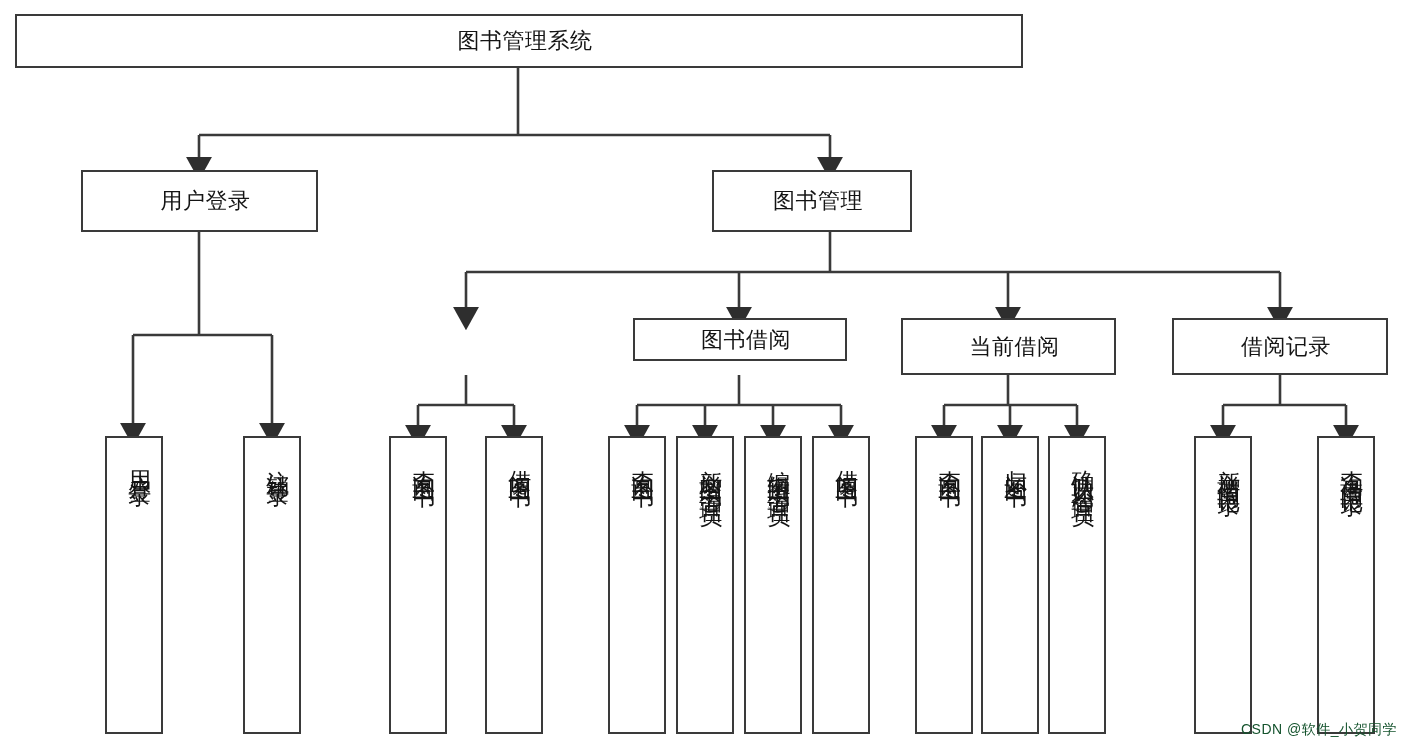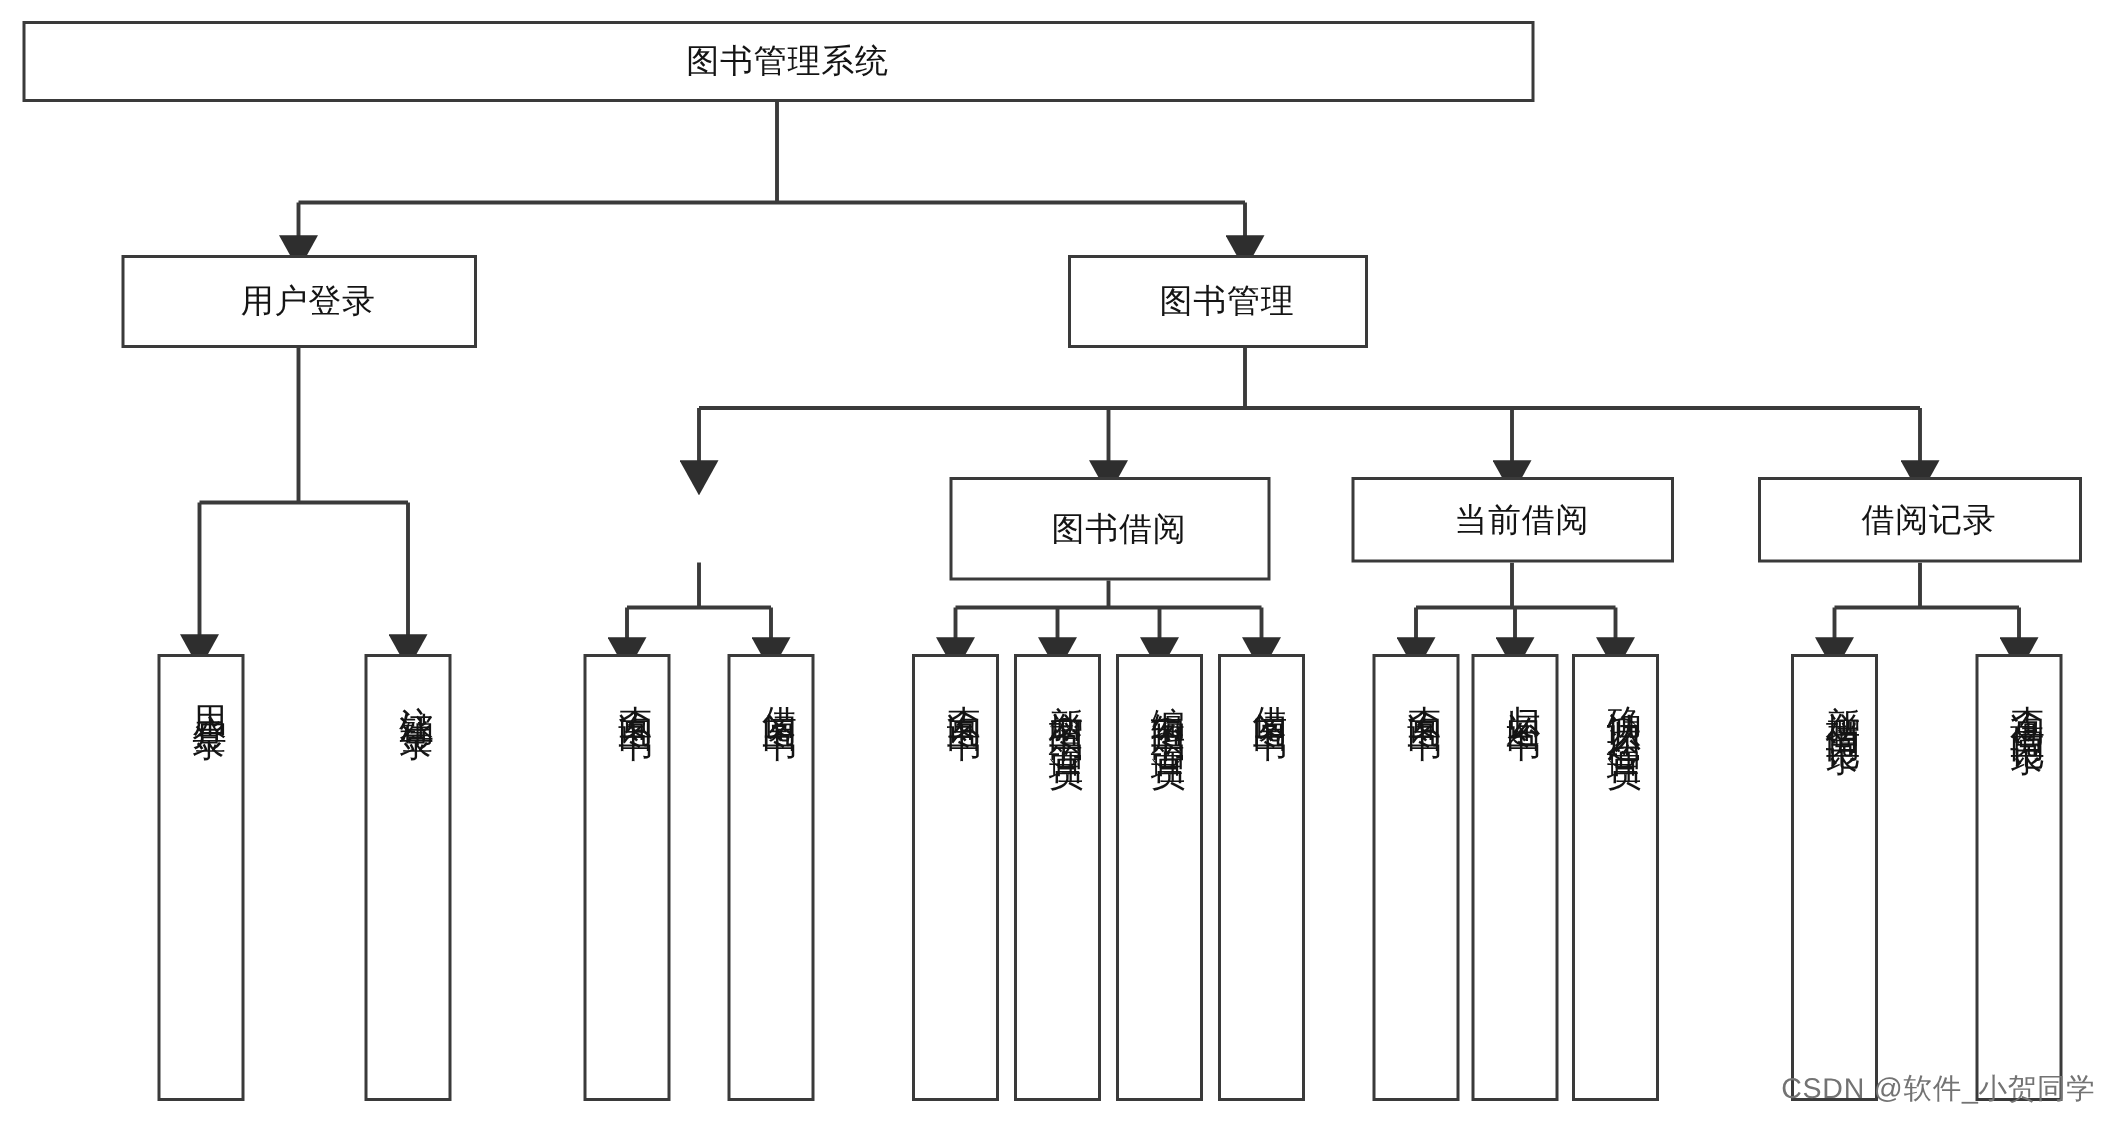--- a/index.html
+++ b/index.html
@@ -60,22 +60,22 @@
     left: 0;
     top: 0;
     width: 1405px;
     height: 747px;
     pointer-events: none;
   }
   .watermark {
     position: absolute;
     right: 8px;
     bottom: 8px;
-    font-size: 19px;
-    color: #737373;
+    font-size: 14px;
+    color: #14532d;
     letter-spacing: 0.5px;
     white-space: nowrap;
     user-select: none;
   }
 </style>
 </head>
 <body>
 
 <div id="diagram">
 
@@ -133,21 +133,21 @@
     <span class="node-label">图书管理系统</span>
   </div>
 
   <div class="node-box" style="left:81px; top:170px; width:237px; height:62px;">
     <span class="node-label">用户登录</span>
   </div>
   <div class="node-box" style="left:712px; top:170px; width:200px; height:62px;">
     <span class="node-label">图书管理</span>
   </div>
 
-  <div class="node-box" style="left:633px; top:318px; width:214px; height:69px;font-family:Liberation Serif, serif;">
+  <div class="node-box" style="left:633px; top:318px; width:214px; height:43px;font-family:Liberation Serif, serif;">
     <span class="node-label">图书借阅</span>
   </div>
   <div class="node-box" style="left:1172px; top:318px; width:216px; height:57px;">
     <span class="node-label">借阅记录</span>
   </div>
   <div class="node-box" style="left:901px; top:318px; width:215px; height:57px;">
     <span class="node-label">当前借阅</span>
   </div>
 
   <div class="node-box vertical" style="left:105px; top:436px; width:58px; height:298px;">

